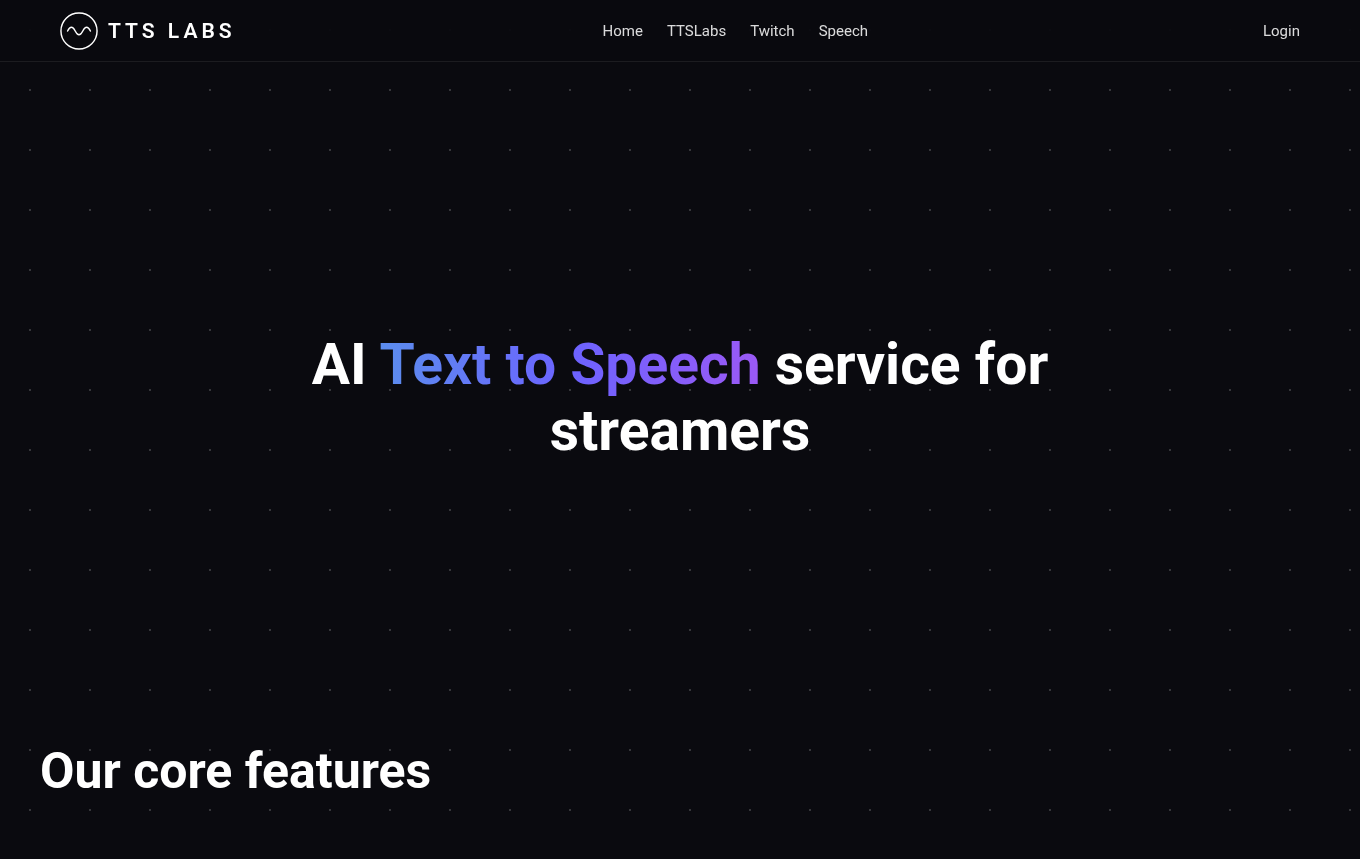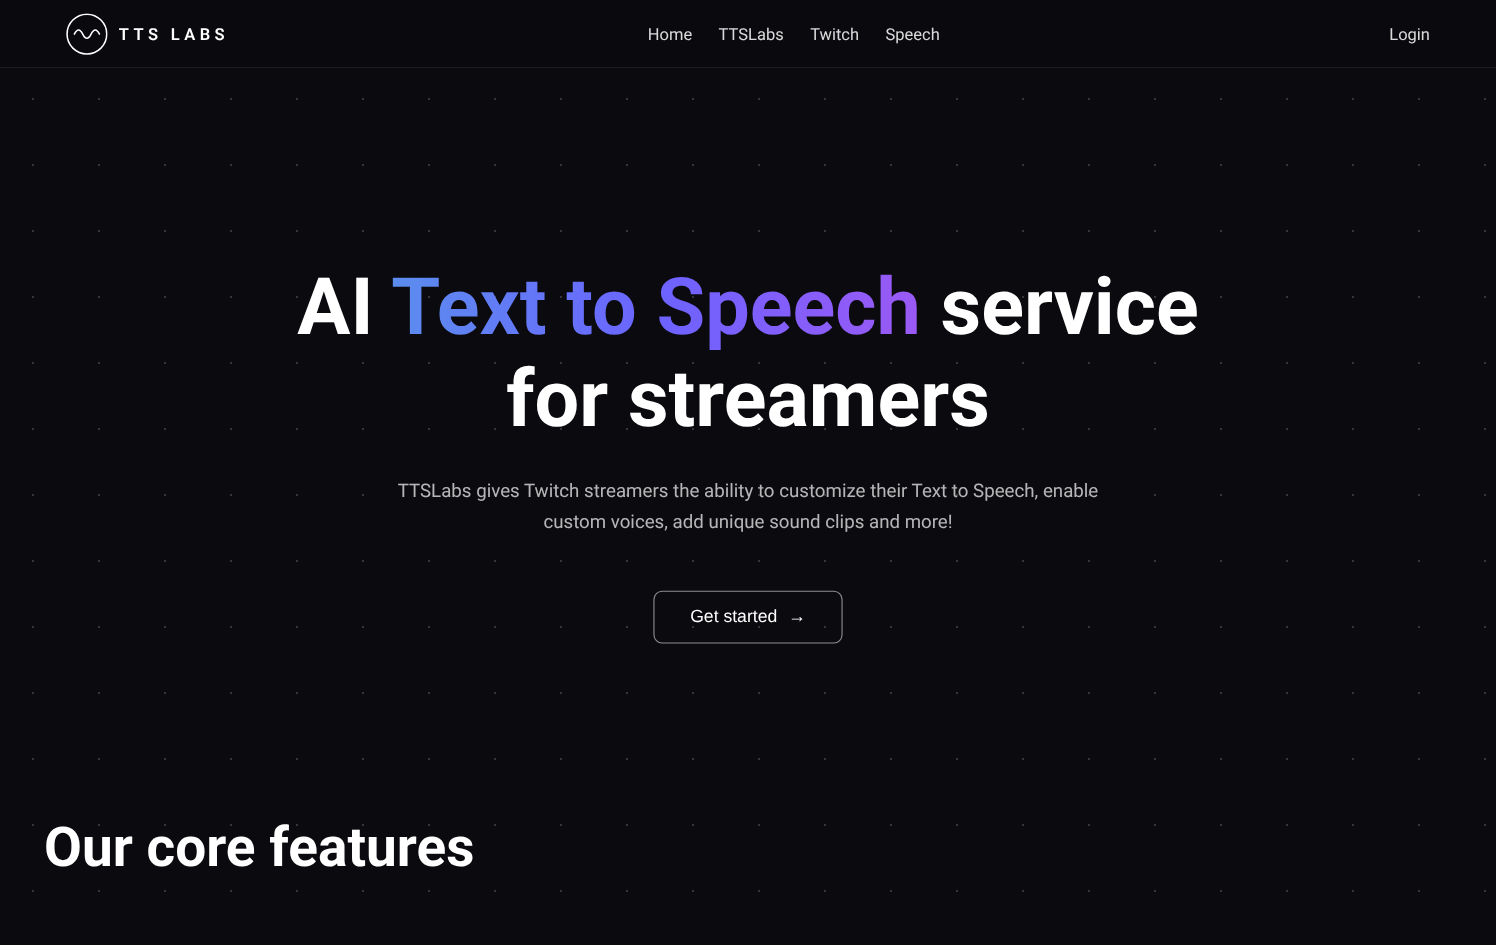--- a/index.html
+++ b/index.html
@@ -40,21 +40,21 @@
       align-items: center;
       gap: 10px;
     }
 
     .logo-icon {
       width: 38px;
       height: 38px;
     }
 
     .logo-text {
-      font-size: 15px;
+      font-size: 21px;
       font-weight: 600;
       letter-spacing: 4px;
       color: #ffffff;
     }
 
     .nav-links {
       display: flex;
       align-items: center;
       gap: 24px;
       list-style: none;
@@ -83,21 +83,21 @@
       display: flex;
       flex-direction: column;
       align-items: center;
       justify-content: center;
       text-align: center;
       padding: 120px 40px 80px;
       min-height: 660px;
     }
 
     .hero-title {
-      font-size: 72px;
+      font-size: 57px;
       font-weight: 700;
       line-height: 1.15;
       max-width: 900px;
       margin-bottom: 28px;
     }
 
     .hero-title .plain { color: #ffffff; }
     .hero-title .gradient {
       background: linear-gradient(90deg, #5b8dee 0%, #6c63ff 50%, #9b59f5 100%);
       -webkit-background-clip: text;
@@ -171,22 +171,17 @@
     </li>
   </ul>
 
   <span class="nav-login">Login</span>
 </nav>
 
 <section class="hero">
   <h1 class="hero-title">
     <span class="plain">AI </span><span class="gradient">Text to Speech</span><span class="plain"> service for streamers</span>
   </h1>
-  <p class="hero-subtitle">TTSLabs gives Twitch streamers the ability to customize their Text to Speech, enable custom voices, add unique sound clips and more!</p>
-  <button class="cta-button">
-    <span>Get started</span>
-    <span>→</span>
-  </button>
 </section>
 
 <section class="features-section">
   <h2 class="features-title">Our core features</h2>
 </section>
 
 </body></html>

